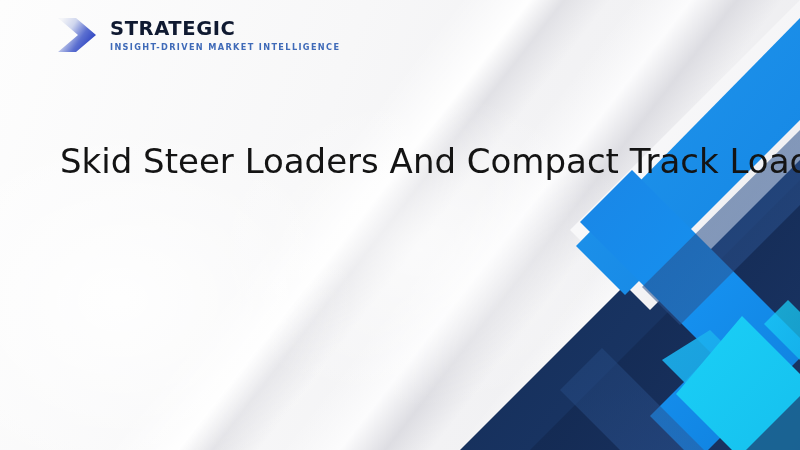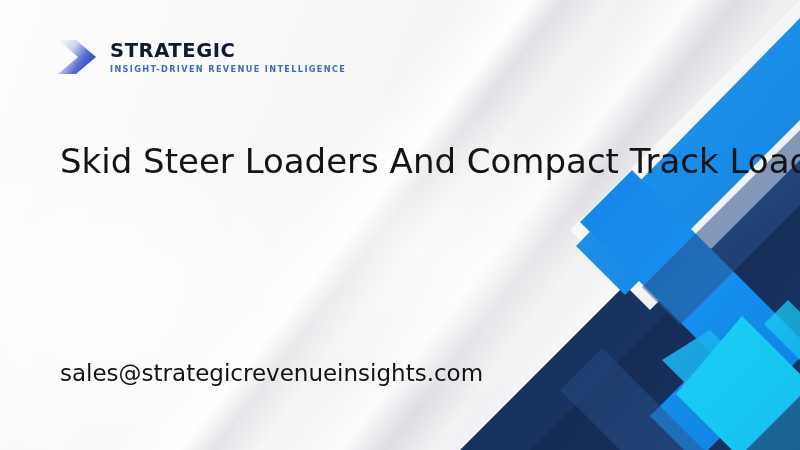--- a/index.html
+++ b/index.html
@@ -66,21 +66,21 @@
     width: 420px;
     height: 450px;
     overflow: hidden;
   }
   .corner svg { display: block; }
 
   
   .logo {
     position: absolute;
     left: 56px;
-    top: 34px;
+    top: 12px;
     display: flex;
     align-items: center;
     gap: 10px;
   }
   .logo-mark { width: 44px; height: 46px; flex: none; }
   .logo-text { line-height: 1; }
   .logo-line1, .logo-line2 {
     font-weight: 700;
     font-size: 19.5px;
     letter-spacing: 0.6px;
@@ -199,21 +199,20 @@
             <stop offset="30%" stop-color="#cfd6ee"></stop>
             <stop offset="62%" stop-color="#5b6fd0"></stop>
             <stop offset="100%" stop-color="#1f35bd"></stop>
           </linearGradient>
         </defs>
         <path d="M2,6 L20,6 L40,23 L20,40 L2,40 L22,23 Z" fill="url(#gMark)"></path>
       </svg>
     </span>
     <span class="logo-text">
       <div class="logo-line1">STRATEGIC</div>
-      <div class="logo-tagline">INSIGHT-DRIVEN REVENUE INTELLIGENCE</div>
+      <div class="logo-tagline">INSIGHT-DRIVEN MARKET INTELLIGENCE</div>
     </span>
   </div>
 
   <div class="headline">Skid Steer Loaders And Compact Track Load</div>
 
-  <div class="contact">sales@strategicrevenueinsights.com</div>
 
 </div>
 
 </body></html>

